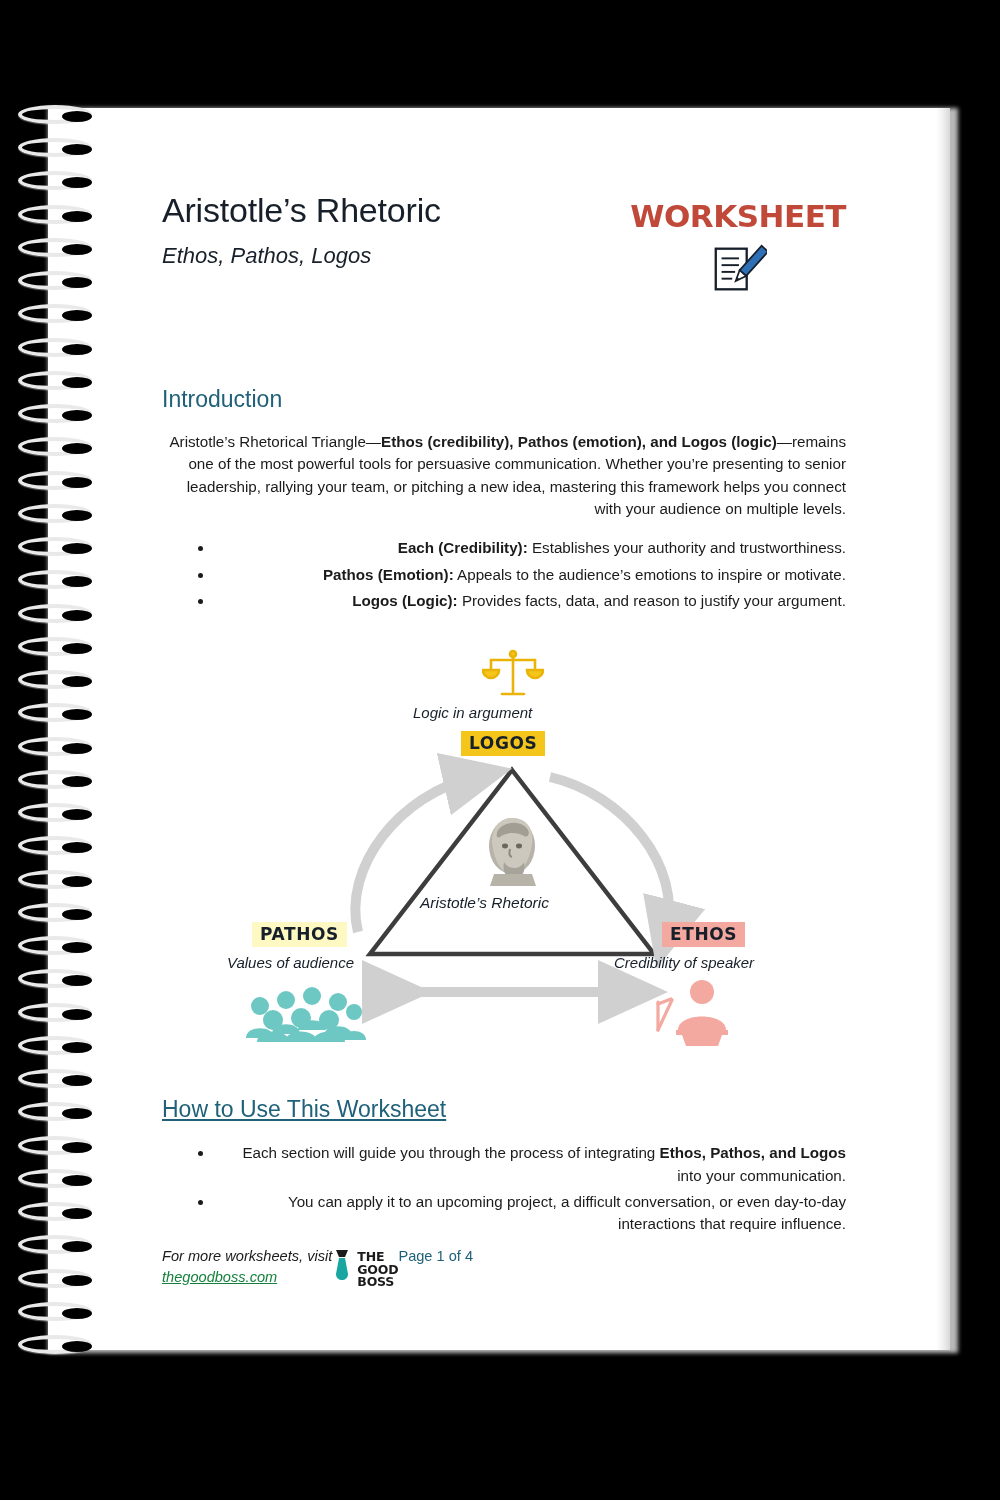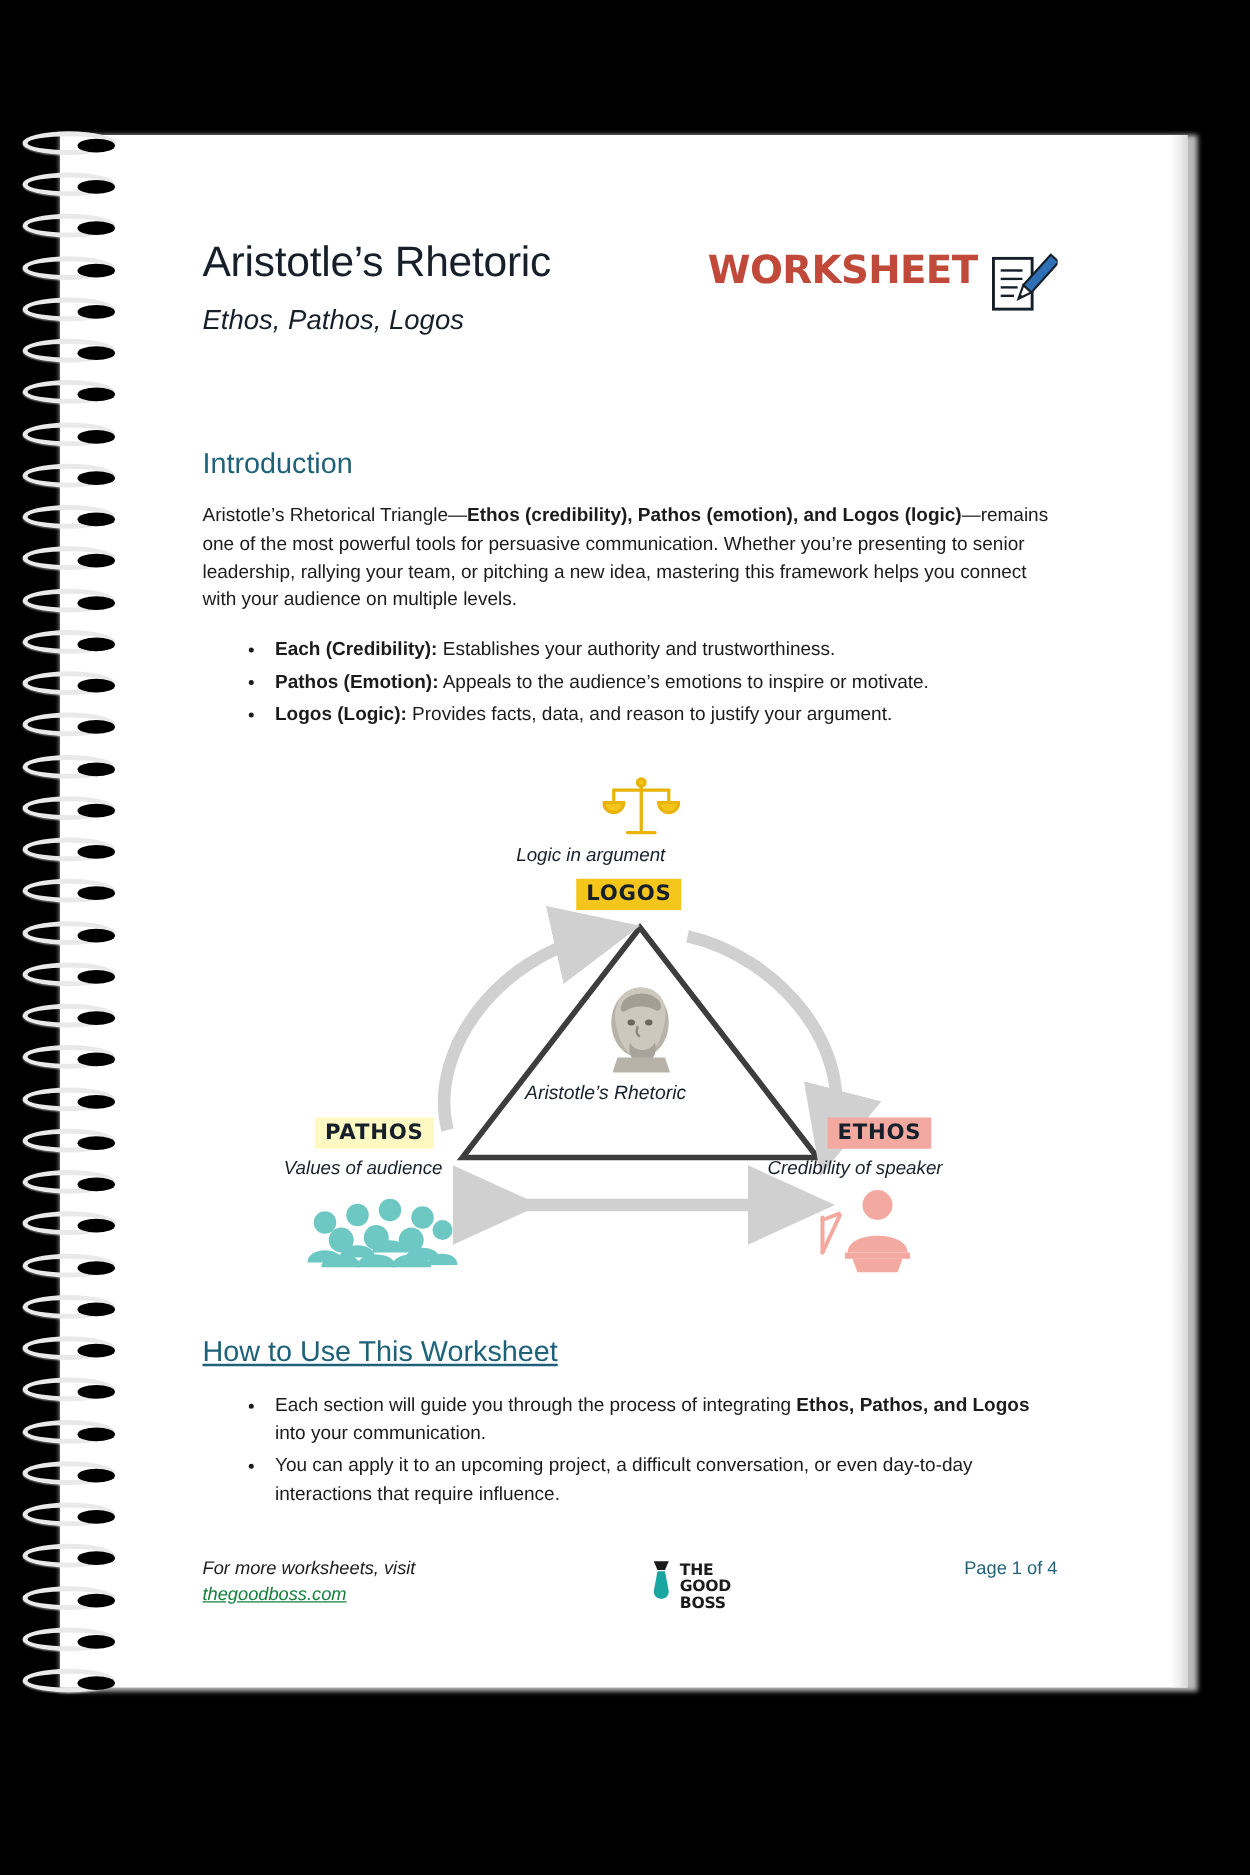--- a/index.html
+++ b/index.html
@@ -89,23 +89,24 @@
   }
   .doc-subtitle {
     margin-top: 14px;
     font-size: 22px;
     font-style: italic;
     color: #17202a;
     font-weight: 400;
   }
   .ws-badge {
     display: flex;
-    align-items: flex-start;
+    align-items: center;
     gap: 6px;
     margin-top: 6px;
+    flex-direction: column;
   }
   .ws-text {
     font-size: 31px;
     font-weight: 800;
     letter-spacing: -0.5px;
     color: #c0493a;
     font-family: "DejaVu Sans", sans-serif;
   }
   .ws-icon { width: 58px; height: 58px; display:block; }
 
@@ -114,20 +115,21 @@
     color: #1f6179;
     font-size: 23px;
     font-weight: 400;
     margin: 88px 0 18px 0;
   }
   p.body, li.body {
     font-size: 15.2px;
     line-height: 1.47;
     color: #1b1b1b;
     margin: 0;
+    text-align: right;
   }
   ul.bullets {
     margin: 16px 0 0 0;
     padding-left: 52px;
   }
   ul.bullets li {
     margin-bottom: 3px;
     padding-left: 6px;
   }
   ul.bullets li::marker { font-size: 16px; }
@@ -169,21 +171,20 @@
   }
 
   
   #footer {
     position: absolute;
     left: 114px;
     right: 104px;
     bottom: 58px;
     display: flex;
     align-items: flex-start;
-    justify-content: space-between;
   }
   .footer-left {
     font-size: 14.6px;
     font-style: italic;
     color: #1b1b1b;
     line-height: 1.45;
   }
   .footer-left a {
     color: #15803d;
     text-decoration: underline;

